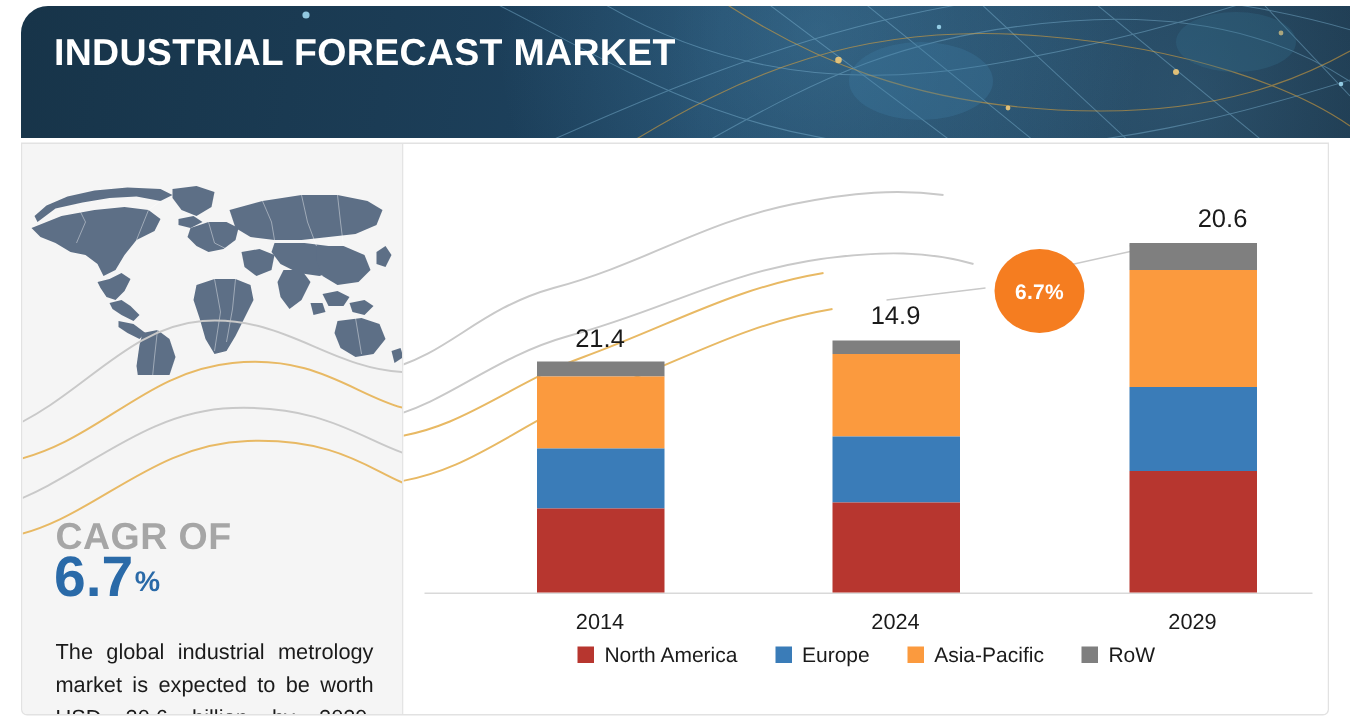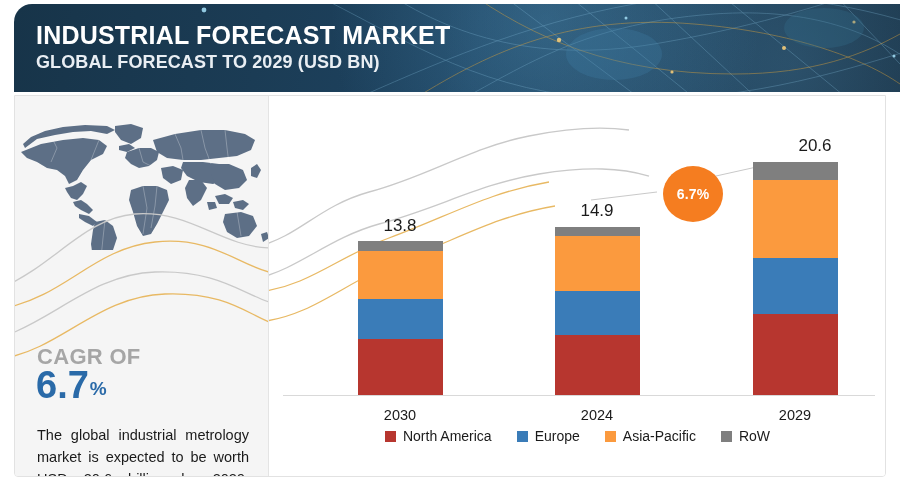--- a/index.html
+++ b/index.html
@@ -62,21 +62,21 @@
   }
   .map-wrap {
     position: absolute; left: -4px; top: 22px;
     width: 258px; height: 132px;
   }
   .map-wrap svg { width: 100%; height: 100%; display: block; }
   .curves-left { position: absolute; left: 0; top: 0; width: 254px; height: 382px; pointer-events: none; }
 
   .cagr-of {
     position: absolute; left: 22px; top: 248px;
-    font-size: 22px; font-weight: bold; color: #a6a6a6;
+    font-size: 25px; font-weight: bold; color: #a6a6a6;
     letter-spacing: 0.3px;
   }
   .cagr-value {
     position: absolute; left: 21px; top: 268px;
     color: #2a6aa8; font-weight: bold;
     font-size: 38px; line-height: 42px;
   }
   .cagr-value .pct {
     font-size: 19px; font-weight: bold; color: #2a6aa8;
     vertical-align: 3px; margin-left: 1px;
@@ -186,21 +186,20 @@
         <circle cx="612" cy="14" r="1.5"></circle>
         <circle cx="880" cy="52" r="1.5"></circle>
       </g>
       <g opacity="0.30">
         <ellipse cx="600" cy="50" rx="48" ry="26" fill="#3e7fa5"></ellipse>
         <ellipse cx="810" cy="24" rx="40" ry="20" fill="#35718f"></ellipse>
       </g>
     </svg>
     <div class="header-text">
       <div class="header-title">INDUSTRIAL FORECAST MARKET</div>
-      <div class="header-sub">GLOBAL FORECAST TO 2029 (USD BN)</div>
     </div>
   </div>
 
   <div class="body-card">
 
     <div class="left-panel">
 
       <div class="map-wrap">
         <svg viewBox="0 0 258 132" preserveAspectRatio="xMidYMid meet">
           <g fill="#5d6f86">
@@ -288,22 +287,22 @@
       </svg>
 
       <div class="axis-line"></div>
 
       <div class="bar" style="left:89px; width:85px; height:154px;">
         <div class="seg seg-row" style="height:6.5%"></div>
         <div class="seg seg-ap" style="height:31.2%"></div>
         <div class="seg seg-eu" style="height:26.1%"></div>
         <div class="seg seg-na" style="height:36.2%"></div>
       </div>
-      <div class="bar-total" style="left:71px; top:120px;">13.8</div>
-      <div class="x-label" style="left:71px;">2030</div>
+      <div class="bar-total" style="left:71px; top:120px;">21.4</div>
+      <div class="x-label" style="left:71px;">2014</div>
 
       <div class="bar" style="left:286px; width:85px; height:168px;">
         <div class="seg seg-row" style="height:5.4%"></div>
         <div class="seg seg-ap" style="height:32.8%"></div>
         <div class="seg seg-eu" style="height:26.2%"></div>
         <div class="seg seg-na" style="height:35.6%"></div>
       </div>
       <div class="bar-total" style="left:268px; top:105px;">14.9</div>
       <div class="x-label" style="left:268px;">2024</div>
 

